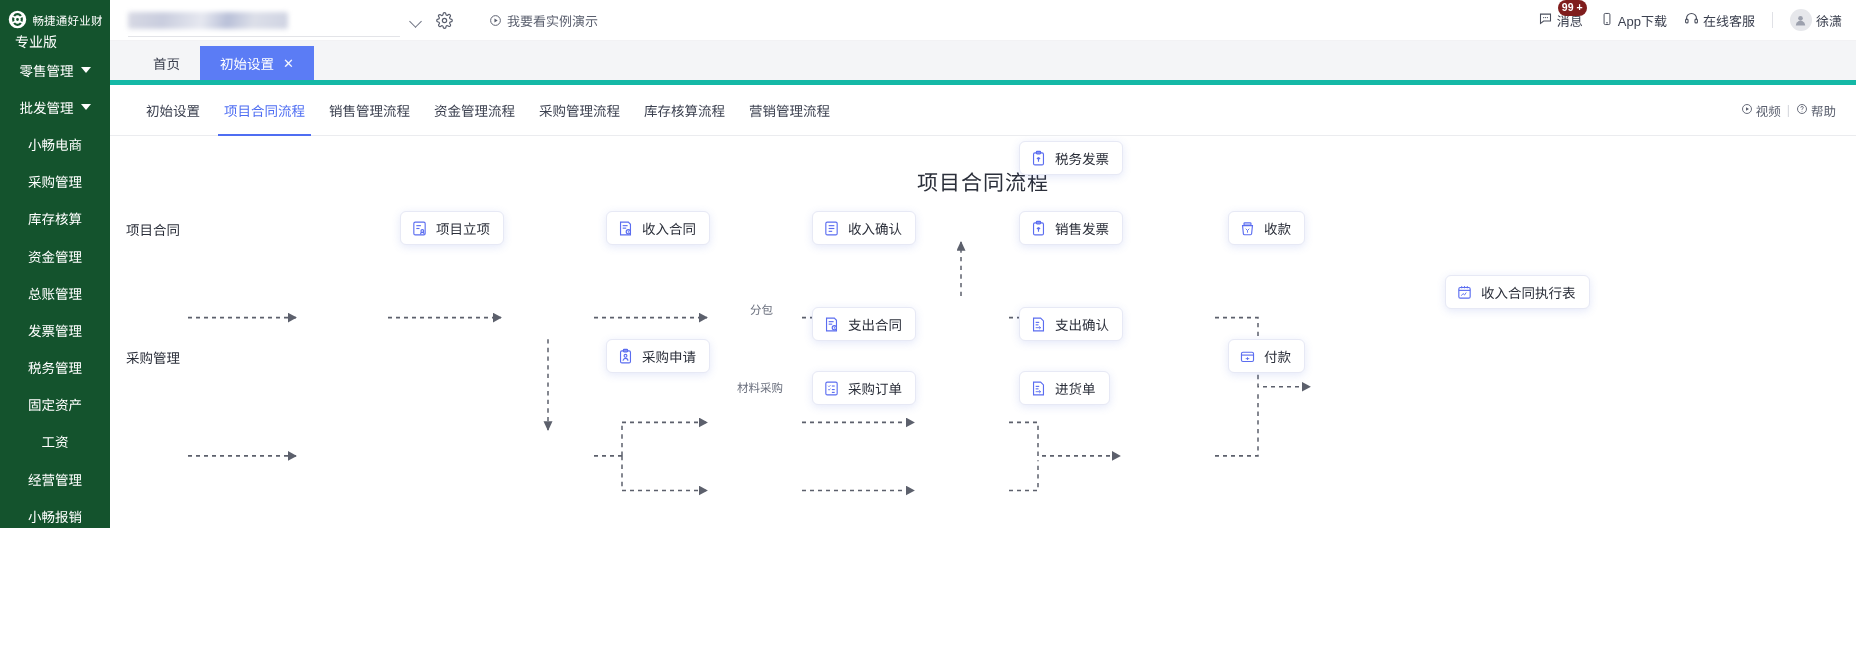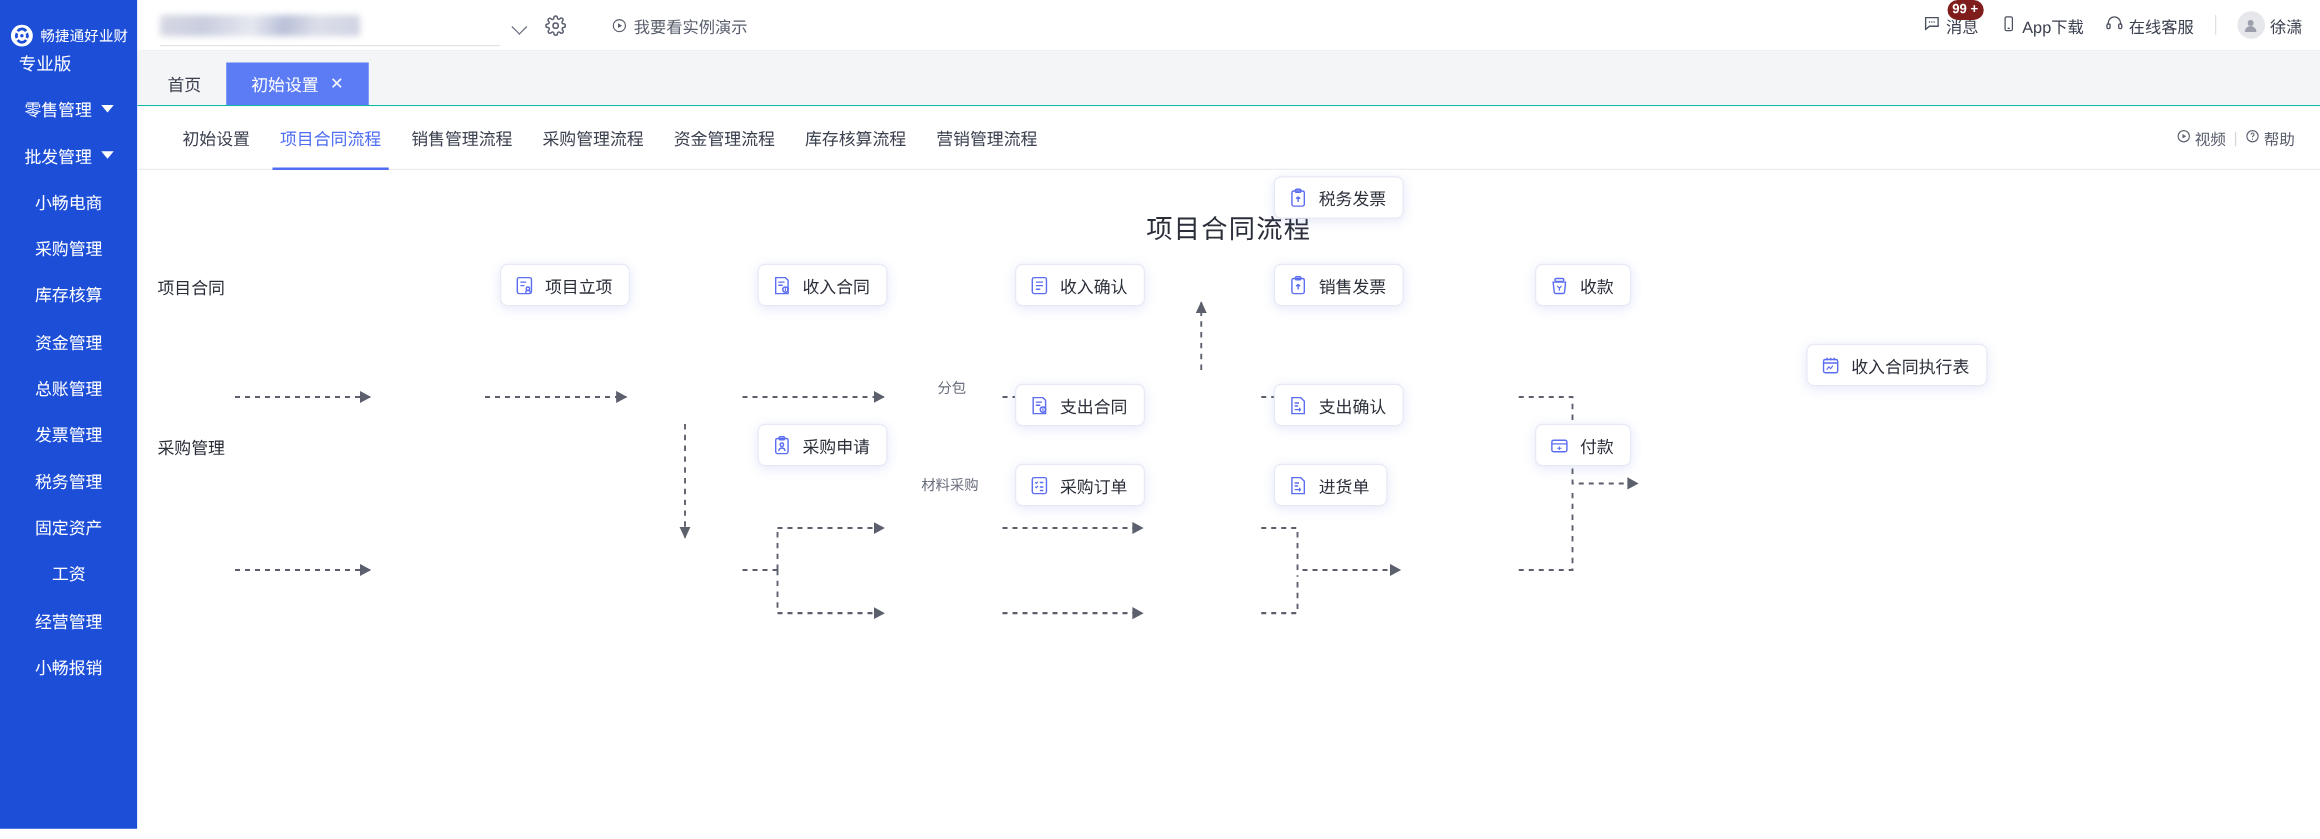--- a/index.html
+++ b/index.html
@@ -5,21 +5,21 @@
   * { box-sizing: border-box; margin: 0; padding: 0; }
   html, body {
     width: 1856px; height: 671px;
     font-family: "Liberation Sans", "DejaVu Sans", sans-serif;
     background: #ffffff; overflow: hidden;
   }
   .app { position: relative; width: 1856px; height: 671px; display: flex; }
 
   
   .sidebar {
-    width: 110px; height: 663px; background: #1d4ed8;
+    width: 110px; height: 528px; background: #14532d;
     display: flex; flex-direction: column; flex: 0 0 110px;
   }
   .brand {
     height: 68px; padding: 9px 0 0 0; display: flex; flex-direction: column;
     align-items: center; justify-content: center;
   }
   .brand-row { display: flex; align-items: center; gap: 4px; }
   .brand-logo { width: 21px; height: 21px; flex: 0 0 21px; }
   .brand-name {
     color: #ffffff; font-size: 11.5px; letter-spacing: .2px; white-space: nowrap;
@@ -77,21 +77,21 @@
   .tr-divider { width: 1px; height: 16px; background: #e0e1e6; }
   .avatar {
     width: 22px; height: 22px; border-radius: 50%; background: #e6e7eb;
     display: flex; align-items: center; justify-content: center;
   }
   .user-name { color: #3c4150; font-size: 13px; white-space: nowrap; }
 
   
   .pagetabs {
     height: 44px; background: #f4f5f7; display: flex; align-items: flex-end;
-    padding-left: 4px; border-bottom: 1px solid #14b8a6; text-align: center;
+    padding-left: 23px; border-bottom: 5px solid #14b8a6; text-align: center;
   }
   .ptab {
     height: 34px; display: flex; align-items: center; padding: 0 20px;
     font-size: 13.5px; color: #3c4150; cursor: pointer; gap: 9px; white-space: nowrap;
   }
   .ptab.active { background: #5b7cf5; color: #ffffff; }
   .ptab .x { font-size: 13px; opacity: .95; }
 
   
   .content { flex: 1 1 auto; background: #ffffff; display: flex; flex-direction: column; min-height: 0; }
@@ -292,24 +292,24 @@
         <div class="stab">
             <span>初始设置</span>
           </div>
         <div class="stab active">
             <span>项目合同流程</span>
           </div>
         <div class="stab">
             <span>销售管理流程</span>
           </div>
         <div class="stab">
+            <span>资金管理流程</span>
+          </div>
+        <div class="stab">
             <span>采购管理流程</span>
-          </div>
-        <div class="stab">
-            <span>资金管理流程</span>
           </div>
         <div class="stab">
             <span>库存核算流程</span>
           </div>
         <div class="stab">
             <span>营销管理流程</span>
           </div>
 
         <div class="subtabs-right">
           <span class="srlink">

